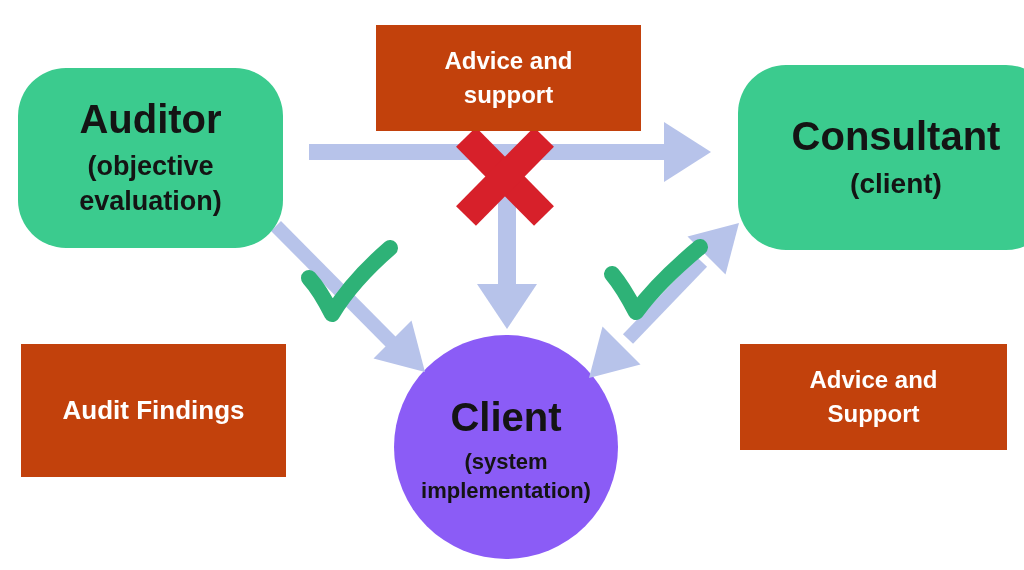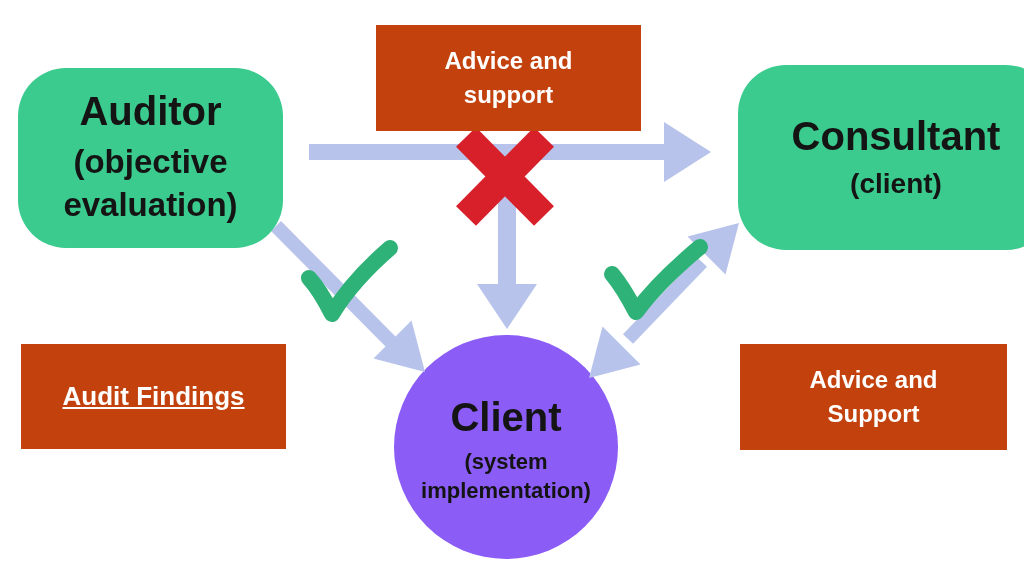--- a/index.html
+++ b/index.html
@@ -8,29 +8,29 @@
     font-family:"Liberation Sans",sans-serif;overflow:hidden;
   }
   .node{
     position:absolute;display:flex;flex-direction:column;align-items:center;
     justify-content:center;text-align:center;box-sizing:border-box;
   }
   .green-box{background:#3BCB8E;border-radius:48px;color:#141414;z-index:2;}
   .blue-box{background:#c2410c;color:#ffffff;z-index:2;}
   .green-circle{background:#8b5cf6;border-radius:50%;color:#141414;z-index:0;}
   .title-lg{font-size:40px;font-weight:bold;line-height:1.1;letter-spacing:0px;}
-  .sub-md{font-size:33px;font-weight:bold;line-height:1.3;margin-top:8px;}
+  .sub-md{font-size:27px;font-weight:bold;line-height:1.3;margin-top:8px;}
   .sub-client{font-size:28px;font-weight:bold;line-height:1.35;margin-top:7px;}
   .sub-sm{font-size:22px;font-weight:bold;line-height:1.28;margin-top:9px;max-width:196px;}
   .blue-label{font-size:24px;font-weight:bold;line-height:1.42;}
   .blue-label-lg{font-size:26px;font-weight:bold;line-height:1.3;}
   #auditor-box{left:18px;top:68px;width:265px;height:180px;padding:0 18px;}
   #advice-top-box{left:376px;top:25px;width:265px;height:106px;padding:0 55px;}
   #consultant-box{left:738px;top:65px;width:316px;height:185px;padding:2px 14px 0;}
-  #audit-findings-box{left:21px;top:344px;width:265px;height:105px;padding:0 20px;text-decoration:underline;}
+  #audit-findings-box{left:21px;top:344px;width:265px;height:133px;padding:0 20px;}
   #advice-bottom-box{left:740px;top:344px;width:267px;height:106px;padding:0 55px;}
   #client-circle{left:394px;top:335px;width:224px;height:224px;padding-top:6px;}
   #arrow-layer{position:absolute;left:0;top:0;width:1024px;height:570px;z-index:1;}
 </style>
 </head>
 <body>
 
 <div class="stage">
 
   <svg id="arrow-layer" viewBox="0 0 1024 570" xmlns="http://www.w3.org/2000/svg">

